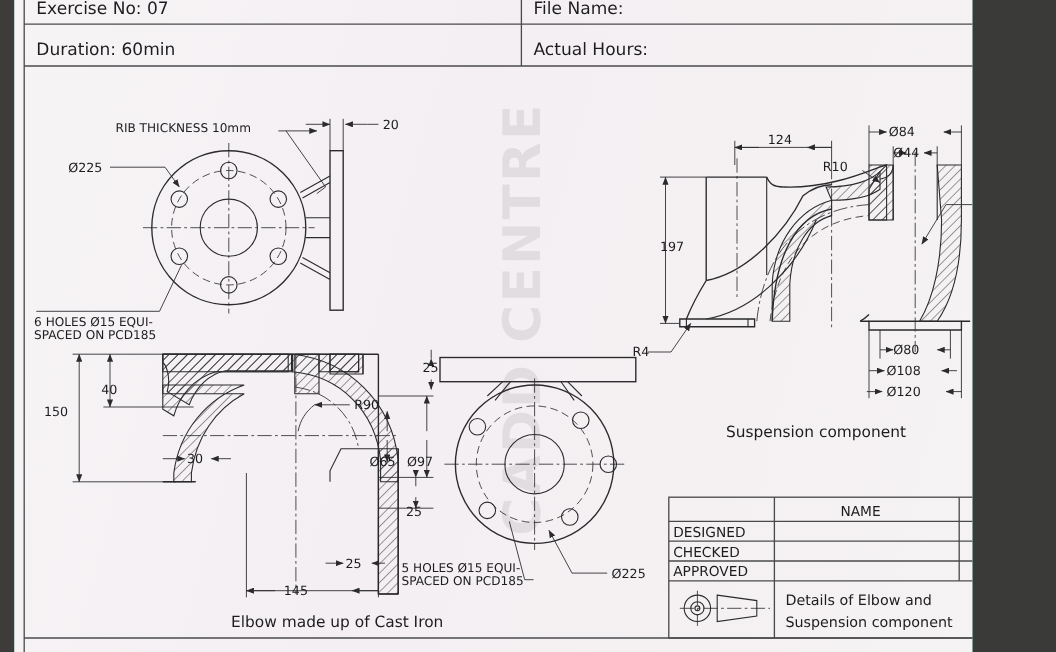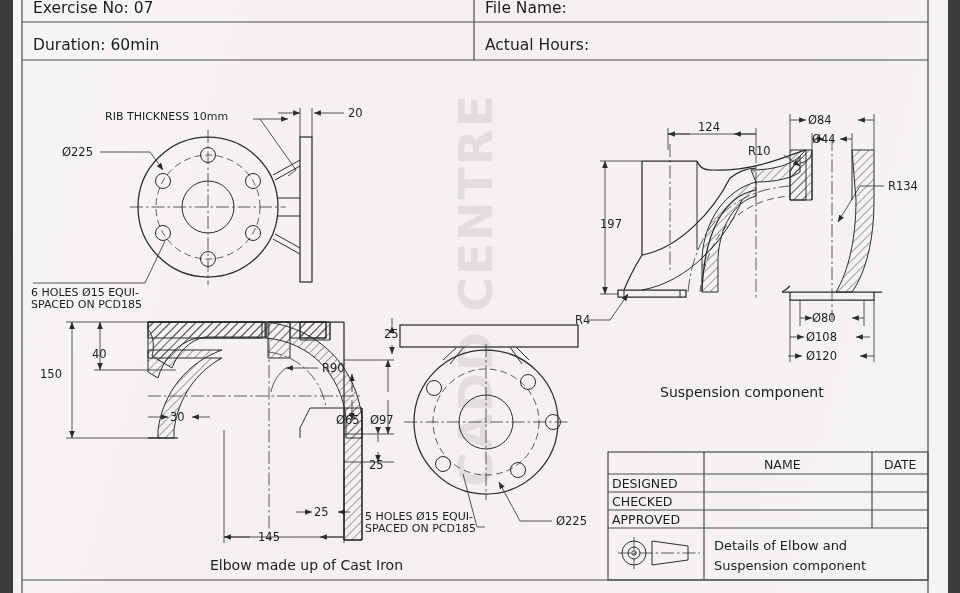--- a/index.html
+++ b/index.html
@@ -1,16 +1,16 @@
 <!DOCTYPE html>
 <html><head>
 <meta charset="utf-8">
 <style>
   html,body{margin:0;padding:0;background:#3a3a38;}
-  #page{position:relative;width:960px;height:593px;overflow:hidden;
+  #page{position:relative;width:884px;height:593px;overflow:hidden;
         background:#14b8a6;font-family:"DejaVu Sans",sans-serif;}
   .edgeL{position:absolute;left:0;top:0;width:13px;height:593px;background:#3d3c3a;}
   .edgeR{position:absolute;left:948px;top:0;width:12px;height:593px;background:#3d3c3a;}
   .paper{position:absolute;left:13px;top:0;width:935px;height:593px;
          background:linear-gradient(105deg,#f7f4f6 0%,#f3eff2 40%,#f6f3f4 100%);}
   svg.dwg{position:absolute;left:0;top:0;width:960px;height:593px;}
   .wm{position:absolute;left:400px;top:175px;width:150px;height:230px;
       transform:rotate(-90deg);transform-origin:center center;
       font-family:"DejaVu Sans",sans-serif;font-weight:bold;font-size:47px;
       letter-spacing:2px;color:#2a2026;opacity:.085;white-space:nowrap;

